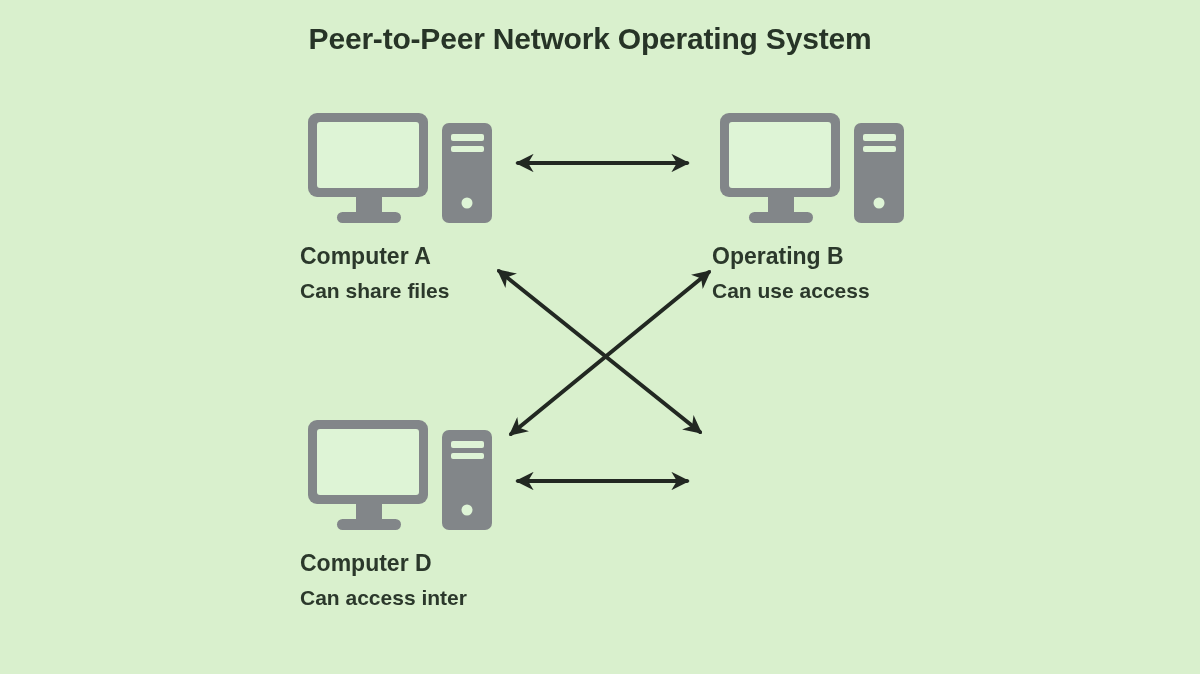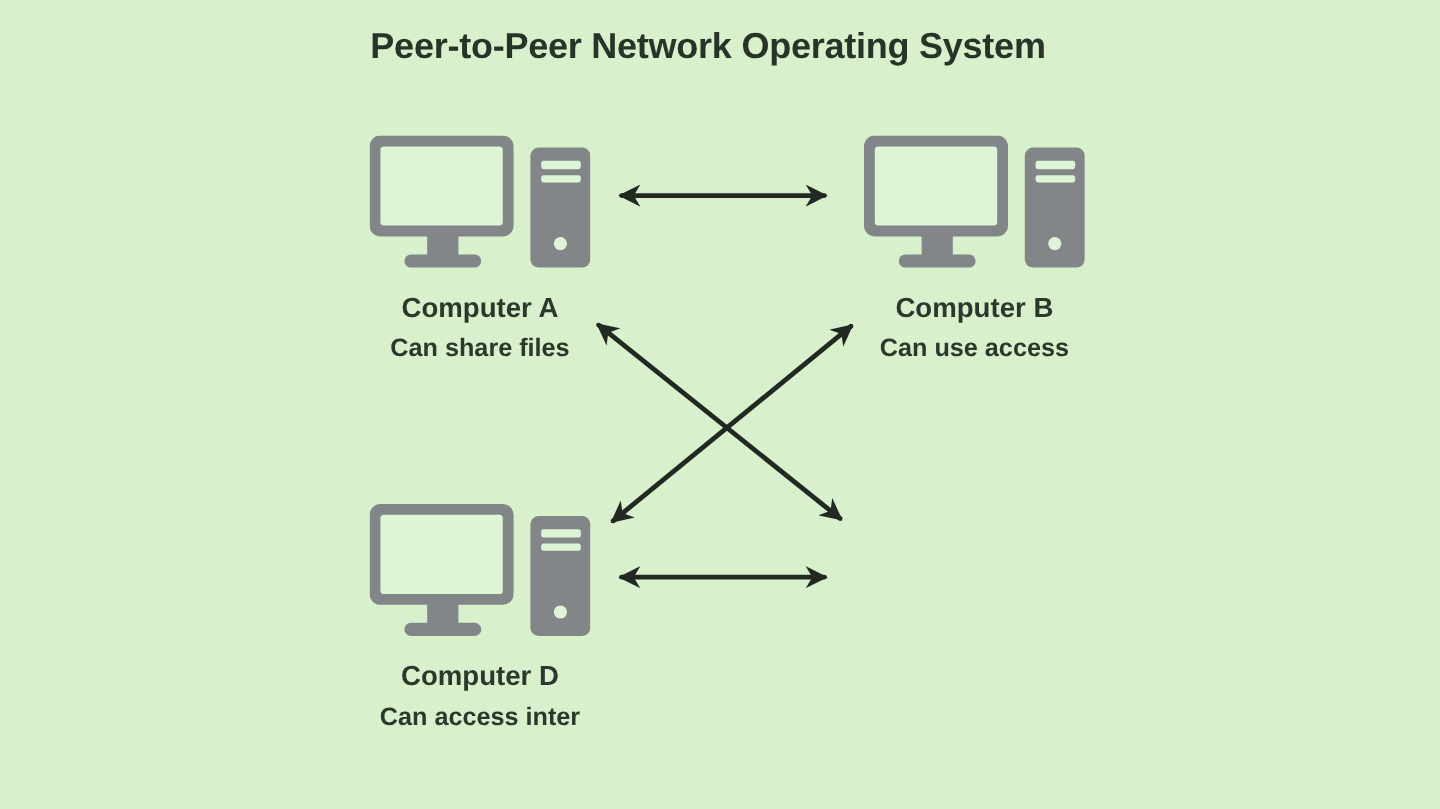--- a/index.html
+++ b/index.html
@@ -24,21 +24,20 @@
     width: 1180px;
     text-align: center;
     font-size: 30px;
     font-weight: 700;
     letter-spacing: -0.2px;
     color: #273427;
   }
   .computer-group {
     position: absolute;
     width: 200px;
-    text-align: center;
   }
   .computer-group.pos-a { left: 300px; top: 113px; }
   .computer-group.pos-b { left: 712px; top: 113px; }
   .computer-group.pos-d { left: 300px; top: 420px; }
   .computer-group.pos-c { left: 712px; top: 420px; }
   .computer-icon {
     display: block;
     margin: 0 auto;
     width: 184px;
     height: 112px;
@@ -110,21 +109,21 @@
     <svg class="computer-icon" viewBox="0 0 184 112" xmlns="http://www.w3.org/2000/svg">
       <rect x="0" y="0" width="120" height="84" rx="9" fill="#828689"></rect>
       <rect x="9" y="9" width="102" height="66" rx="3" fill="#def4d6"></rect>
       <rect x="48" y="83" width="26" height="20" fill="#828689"></rect>
       <rect x="29" y="99" width="64" height="11" rx="5.5" fill="#828689"></rect>
       <rect x="134" y="10" width="50" height="100" rx="7" fill="#828689"></rect>
       <rect x="143" y="21" width="33" height="7" rx="2" fill="#def4d6"></rect>
       <rect x="143" y="33" width="33" height="6" rx="2" fill="#def4d6"></rect>
       <circle cx="159" cy="90" r="5.5" fill="#def4d6"></circle>
     </svg>
-    <div class="computer-name">Computer B</div>
+    <div class="computer-name">Operating B</div>
     <div class="computer-capability">Can use access</div>
   </div>
 
   <div class="computer-group pos-d">
     <svg class="computer-icon" viewBox="0 0 184 112" xmlns="http://www.w3.org/2000/svg">
       <rect x="0" y="0" width="120" height="84" rx="9" fill="#828689"></rect>
       <rect x="9" y="9" width="102" height="66" rx="3" fill="#def4d6"></rect>
       <rect x="48" y="83" width="26" height="20" fill="#828689"></rect>
       <rect x="29" y="99" width="64" height="11" rx="5.5" fill="#828689"></rect>
       <rect x="134" y="10" width="50" height="100" rx="7" fill="#828689"></rect>

